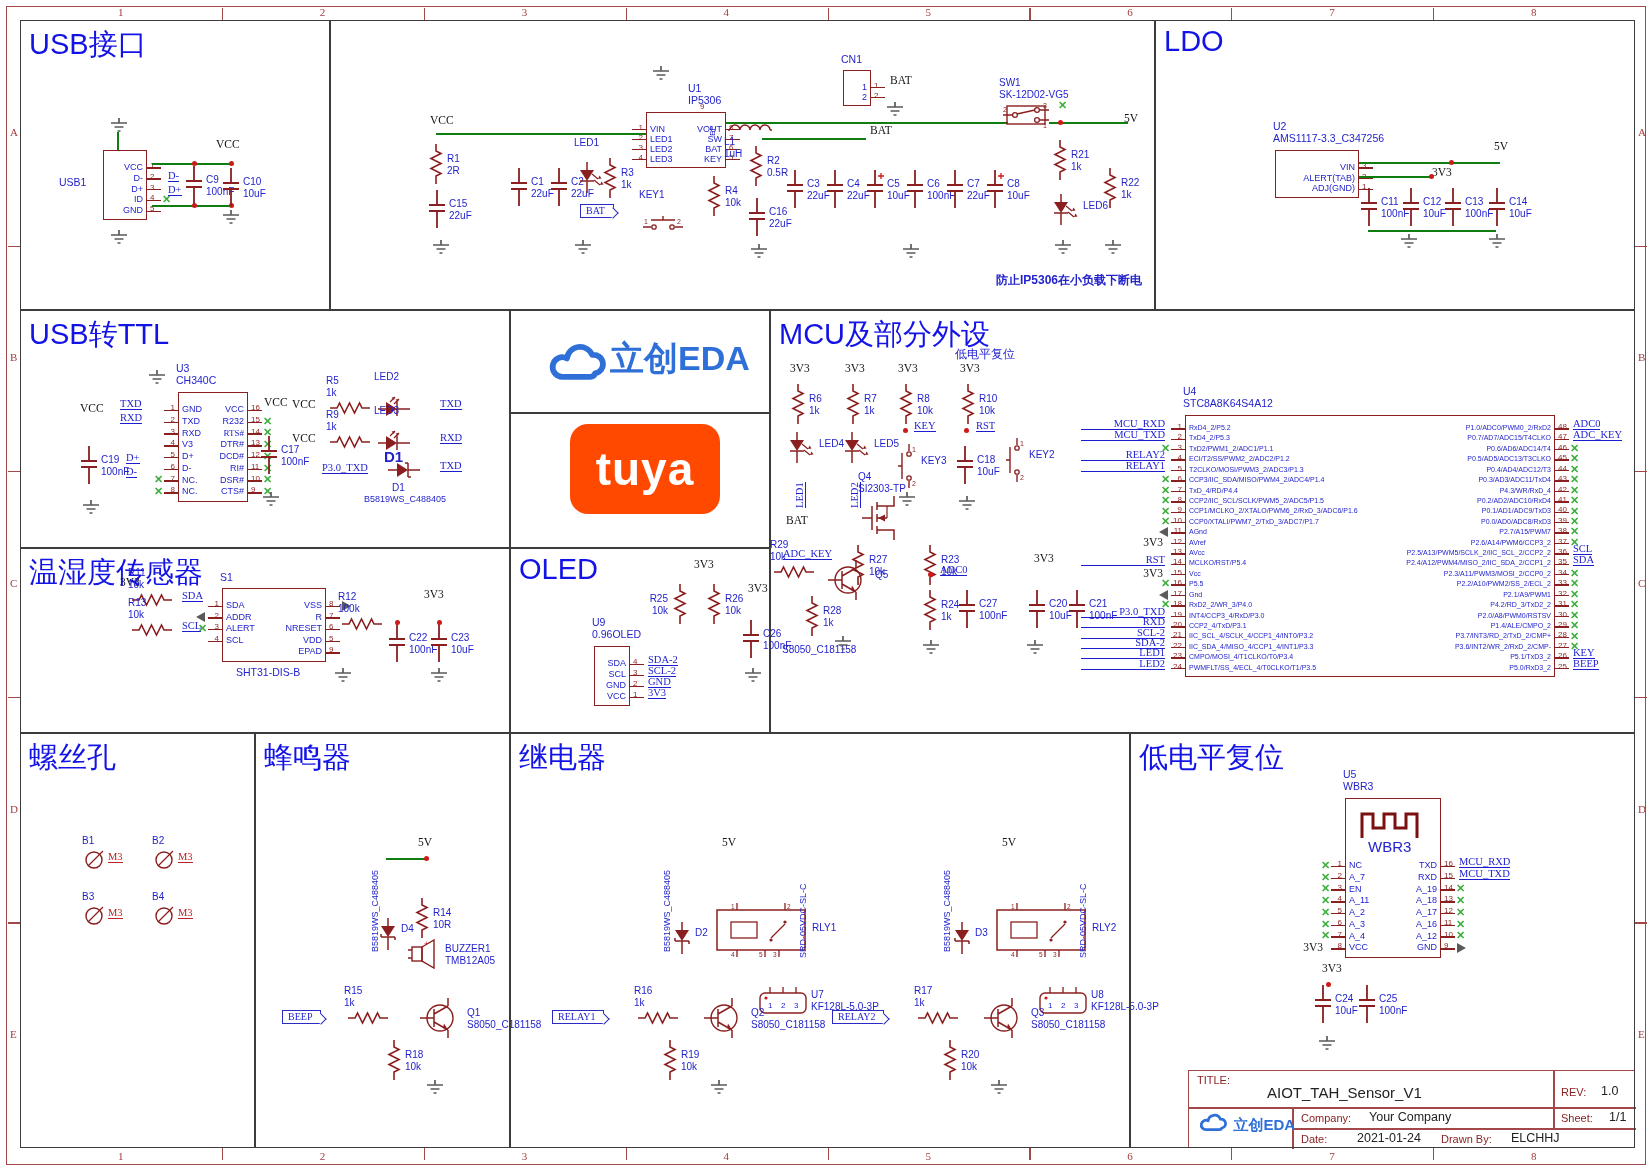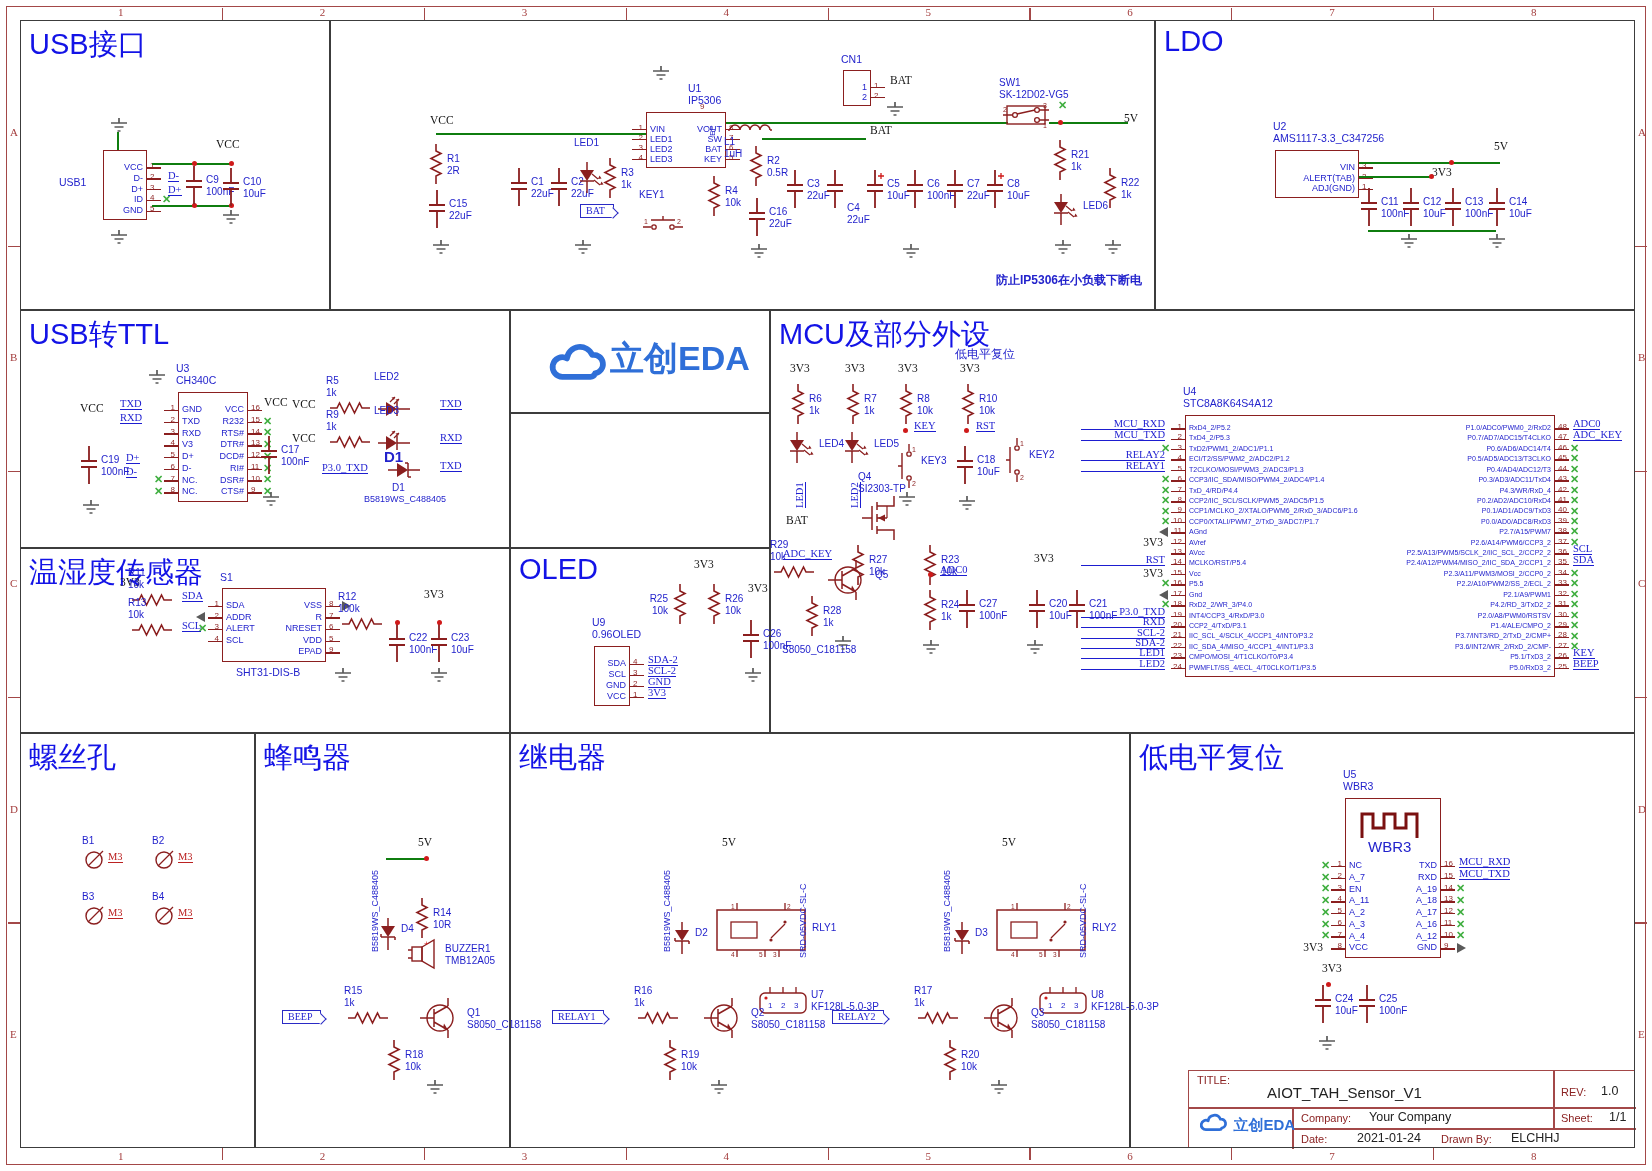--- a/index.html
+++ b/index.html
@@ -271,21 +271,21 @@
     <div class="abs" style="left: 786px; top: 170px;"><svg width="18" height="38">
         <path d="M9 0V15M1 15H17M1 21H17M9 21V38" fill="none" stroke="#8b1f1f" stroke-width="1.8"></path>
       </svg></div>
     <div class="plabel" style="left: 807px; top: 178px;">
       <div>C3</div>
       <div>22uF</div>
     </div>
     <div class="abs" style="left: 826px; top: 170px;"><svg width="18" height="38">
         <path d="M9 0V15M1 15H17M1 21H17M9 21V38" fill="none" stroke="#8b1f1f" stroke-width="1.8"></path>
       </svg></div>
-    <div class="plabel" style="left: 847px; top: 178px; margin-top: 24px;">
+    <div class="plabel" style="left: 847px; top: 178px;">
       <div>C4</div>
       <div>22uF</div>
     </div>
     <div class="abs" style="left: 866px; top: 170px;"><svg width="18" height="38">
         <path d="M9 0V15M1 15H17M1 21H17M9 21V38" fill="none" stroke="#8b1f1f" stroke-width="1.8"></path>
         <path d="M12 6h6M15 3v6" stroke="#cf1a1a" stroke-width="1.3"></path>
       </svg></div>
     <div class="plabel" style="left: 887px; top: 178px;">
       <div>C5</div>
       <div>10uF</div>
@@ -475,21 +475,21 @@
     <div class="pinnum" style="left: 162px; top: 485.25px; width: 13px; text-align: right;">8</div>
     <div class="pinstub" style="left: 164px; top: 492.125px; width: 14px;"></div>
     <div class="nc" style="left: 154px; top: 486.125px;">✕</div>
     <div class="pinname" style="font-size: 9px; line-height: 11.75px; left: 182px; top: 404px; width: 62px; text-align: right;">VCC</div>
     <div class="pinnum" style="left: 251px; top: 403px;">16</div>
     <div class="pinstub" style="left: 248px; top: 409.875px; width: 14px;"></div>
     <div class="pinname" style="font-size: 9px; line-height: 11.75px; left: 182px; top: 415.75px; width: 62px; text-align: right;">R232</div>
     <div class="pinnum" style="left: 251px; top: 414.75px;">15</div>
     <div class="pinstub" style="left: 248px; top: 421.625px; width: 14px;"></div>
     <div class="nc" style="left: 263px; top: 415.625px;">✕</div>
-    <div class="pinname" style="font-size: 9px; line-height: 11.75px; left: 182px; top: 427.5px; width: 62px; text-align: right;">RTS#</div>
+    <div class="pinname" style="font-size: 9px; line-height: 11.75px; left: 182px; top: 427.5px; width: 62px; text-align: right; font-family: Liberation Serif, serif;">RTS#</div>
     <div class="pinnum" style="left: 251px; top: 426.5px;">14</div>
     <div class="pinstub" style="left: 248px; top: 433.375px; width: 14px;"></div>
     <div class="nc" style="left: 263px; top: 427.375px;">✕</div>
     <div class="pinname" style="font-size: 9px; line-height: 11.75px; left: 182px; top: 439.25px; width: 62px; text-align: right;">DTR#</div>
     <div class="pinnum" style="left: 251px; top: 438.25px;">13</div>
     <div class="pinstub" style="left: 248px; top: 445.125px; width: 14px;"></div>
     <div class="nc" style="left: 263px; top: 439.125px;">✕</div>
     <div class="pinname" style="font-size: 9px; line-height: 11.75px; left: 182px; top: 451px; width: 62px; text-align: right;">DCD#</div>
     <div class="pinnum" style="left: 251px; top: 450px;">12</div>
     <div class="pinstub" style="left: 248px; top: 456.875px; width: 14px;"></div>
@@ -562,20 +562,21 @@
         <polygon points="9,3 9,17 20,10" fill="#8b1f1f"></polygon>
       </svg></div>
     <div class="net" style="left: 440px; top: 460px;">TXD</div>
     <div class="txt" style="left: 392px; top: 482px; color: rgb(35, 35, 204); font-size: 10px;">D1</div>
     <div class="txt" style="left: 364px; top: 494px; color: rgb(35, 35, 204); font-size: 9px;">B5819WS_C488405</div>
     <div class="section" style="left: 510px; top: 310px; width: 260px; height: 238px;"></div>
     <div class="tick" style="left: 510px; top: 412px; width: 260px; height: 1.5px; background: rgb(60, 60, 60);"></div>
     <div class="abs" style="left: 548px; top: 336px;"><svg width="62" height="42" viewBox="0 0 54 36">
         <path d="M13 30A8.5 8.5 0 1 1 16.5 14A11.5 11.5 0 0 1 38.5 11A8 8 0 0 1 41 27Q40 30 37 30Z" fill="none" stroke="#2f6fd8" stroke-width="5" stroke-linejoin="round"></path>
       </svg><span class="eda-text" style="font-size:34px;vertical-align:14px">立创EDA</span></div>
+    <div class="tuya" style="left: 570px; top: 424px; width: 150px; height: 90px;">tuya</div>
     <div class="section" style="left: 770px; top: 310px; width: 865px; height: 423px;"></div>
     <div class="sec-title" style="left: 779px; top: 315px;">MCU及部分外设</div>
     <div class="txt" style="left: 955px; top: 346px; color: rgb(35, 35, 204); font-size: 12px;">低电平复位</div>
     <div class="pwr" style="left: 790px; top: 362px;">3V3</div>
     <div class="pwr" style="left: 845px; top: 362px;">3V3</div>
     <div class="pwr" style="left: 898px; top: 362px;">3V3</div>
     <div class="pwr" style="left: 960px; top: 362px;">3V3</div>
     <div class="abs" style="left: 790px; top: 384px;"><svg width="16" height="40">
         <path d="M8 0V7L13 9.5 3 14.5 13 19.5 3 24.5 13 29.5 8 32V40" fill="none" stroke="#8b1f1f" stroke-width="1.6"></path>
       </svg></div>

